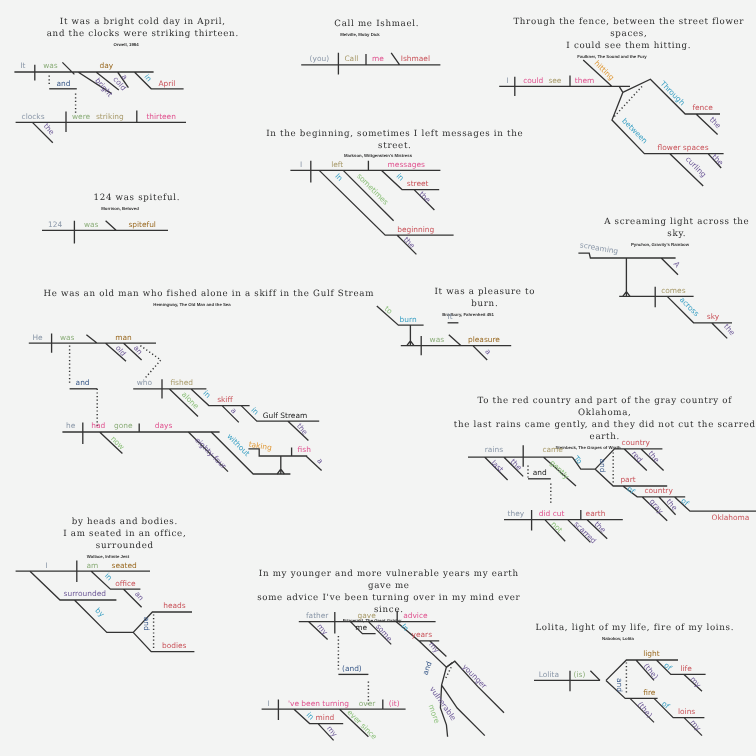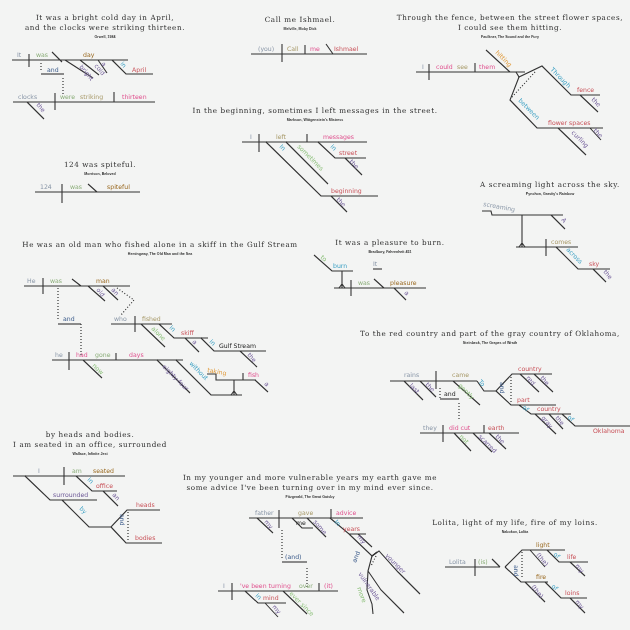--- a/index.html
+++ b/index.html
@@ -1,18 +1,18 @@
 <!DOCTYPE html>
 <html><head>
 <meta charset="utf-8">
 <style>
   html, body { margin:0; padding:0; }
   body { width:630px; height:630px; background:#f3f4f3; overflow:hidden; position:relative; font-family:"Liberation Serif", serif; }
   .block { position:absolute; text-align:center; }
-  .quote { font-family:"DejaVu Serif", serif; font-size:7.2px; letter-spacing:0.6px; color:#2b2b2b; line-height:10px; }
+  .quote { font-family:"DejaVu Serif", serif; font-size:7.2px; letter-spacing:0.6px; color:#2b2b2b; line-height:10px;margin-left:28px; }
   .cite { font-family:"Liberation Sans", sans-serif; font-size:3.6px; color:#333; margin-top:2px; font-weight:bold; }
   svg.dg { position:absolute; left:0; top:0; overflow:visible; }
   svg text { font-family:"DejaVu Sans", sans-serif; font-size:6.2px; }
   .ln { stroke:#333; stroke-width:1.1; fill:none; }
   .dt { stroke:#333; stroke-width:1.2; stroke-dasharray:1 2; fill:none; }
 </style>
 </head>
 <body>
 
 <div class="block" style="left:0;top:13px;width:210px;">
@@ -178,20 +178,21 @@
   <text x="320" y="258" fill="#8cc07a" transform="rotate(40 320 258)">to</text>
   <text x="333" y="268" fill="#3aa0c4">burn</text>
   <text x="373" y="266" fill="#8a97a8">It</text>
   <text x="358" y="285" fill="#8cae7a">was</text>
   <text x="390" y="285" fill="#9a6a22">pleasure</text>
   <text x="404" y="293" fill="#6e5a98" transform="rotate(50 404 293)">a</text>
 </svg>
 
 <div class="block" style="left:350px;top:329px;width:280px;">
   <div class="quote">To the red country and part of the gray country of Oklahoma,</div>
+  <div class="quote">the last rains came gently, and they did not cut the scarred earth.</div>
   <div class="cite">Steinbeck, The Grapes of Wrath</div>
 </div>
 <svg class="dg" width="630" height="630">
   <path class="ln" d="M390 381 H477 M436 371 V389 M404 381 L423 400 M420 381 L436 397 M453 381 L480 405"></path>
   <path class="ln" d="M477 381 L484 391 H496 L512 374 H552 M520 374 L539 392 M534 374 L553 392"></path>
   <path class="ln" d="M496 391 L511 405 H556 M519 405 L531 414 H571 M535 414 L556 434 M549 414 L563 429 M562 414 L575 426 H630"></path>
   <path class="dt" d="M511 377 V403 M440 388 V398 M459 403 V421"></path>
   <path class="ln" d="M440 399 H459"></path>
   <path class="ln" d="M420 433 H519 M443 425 V442 M484 425 V433 M454 433 L471 451 M473 433 L492 452 M489 433 L506 449"></path>
   <text x="404" y="377" fill="#8a97a8">rains</text>

